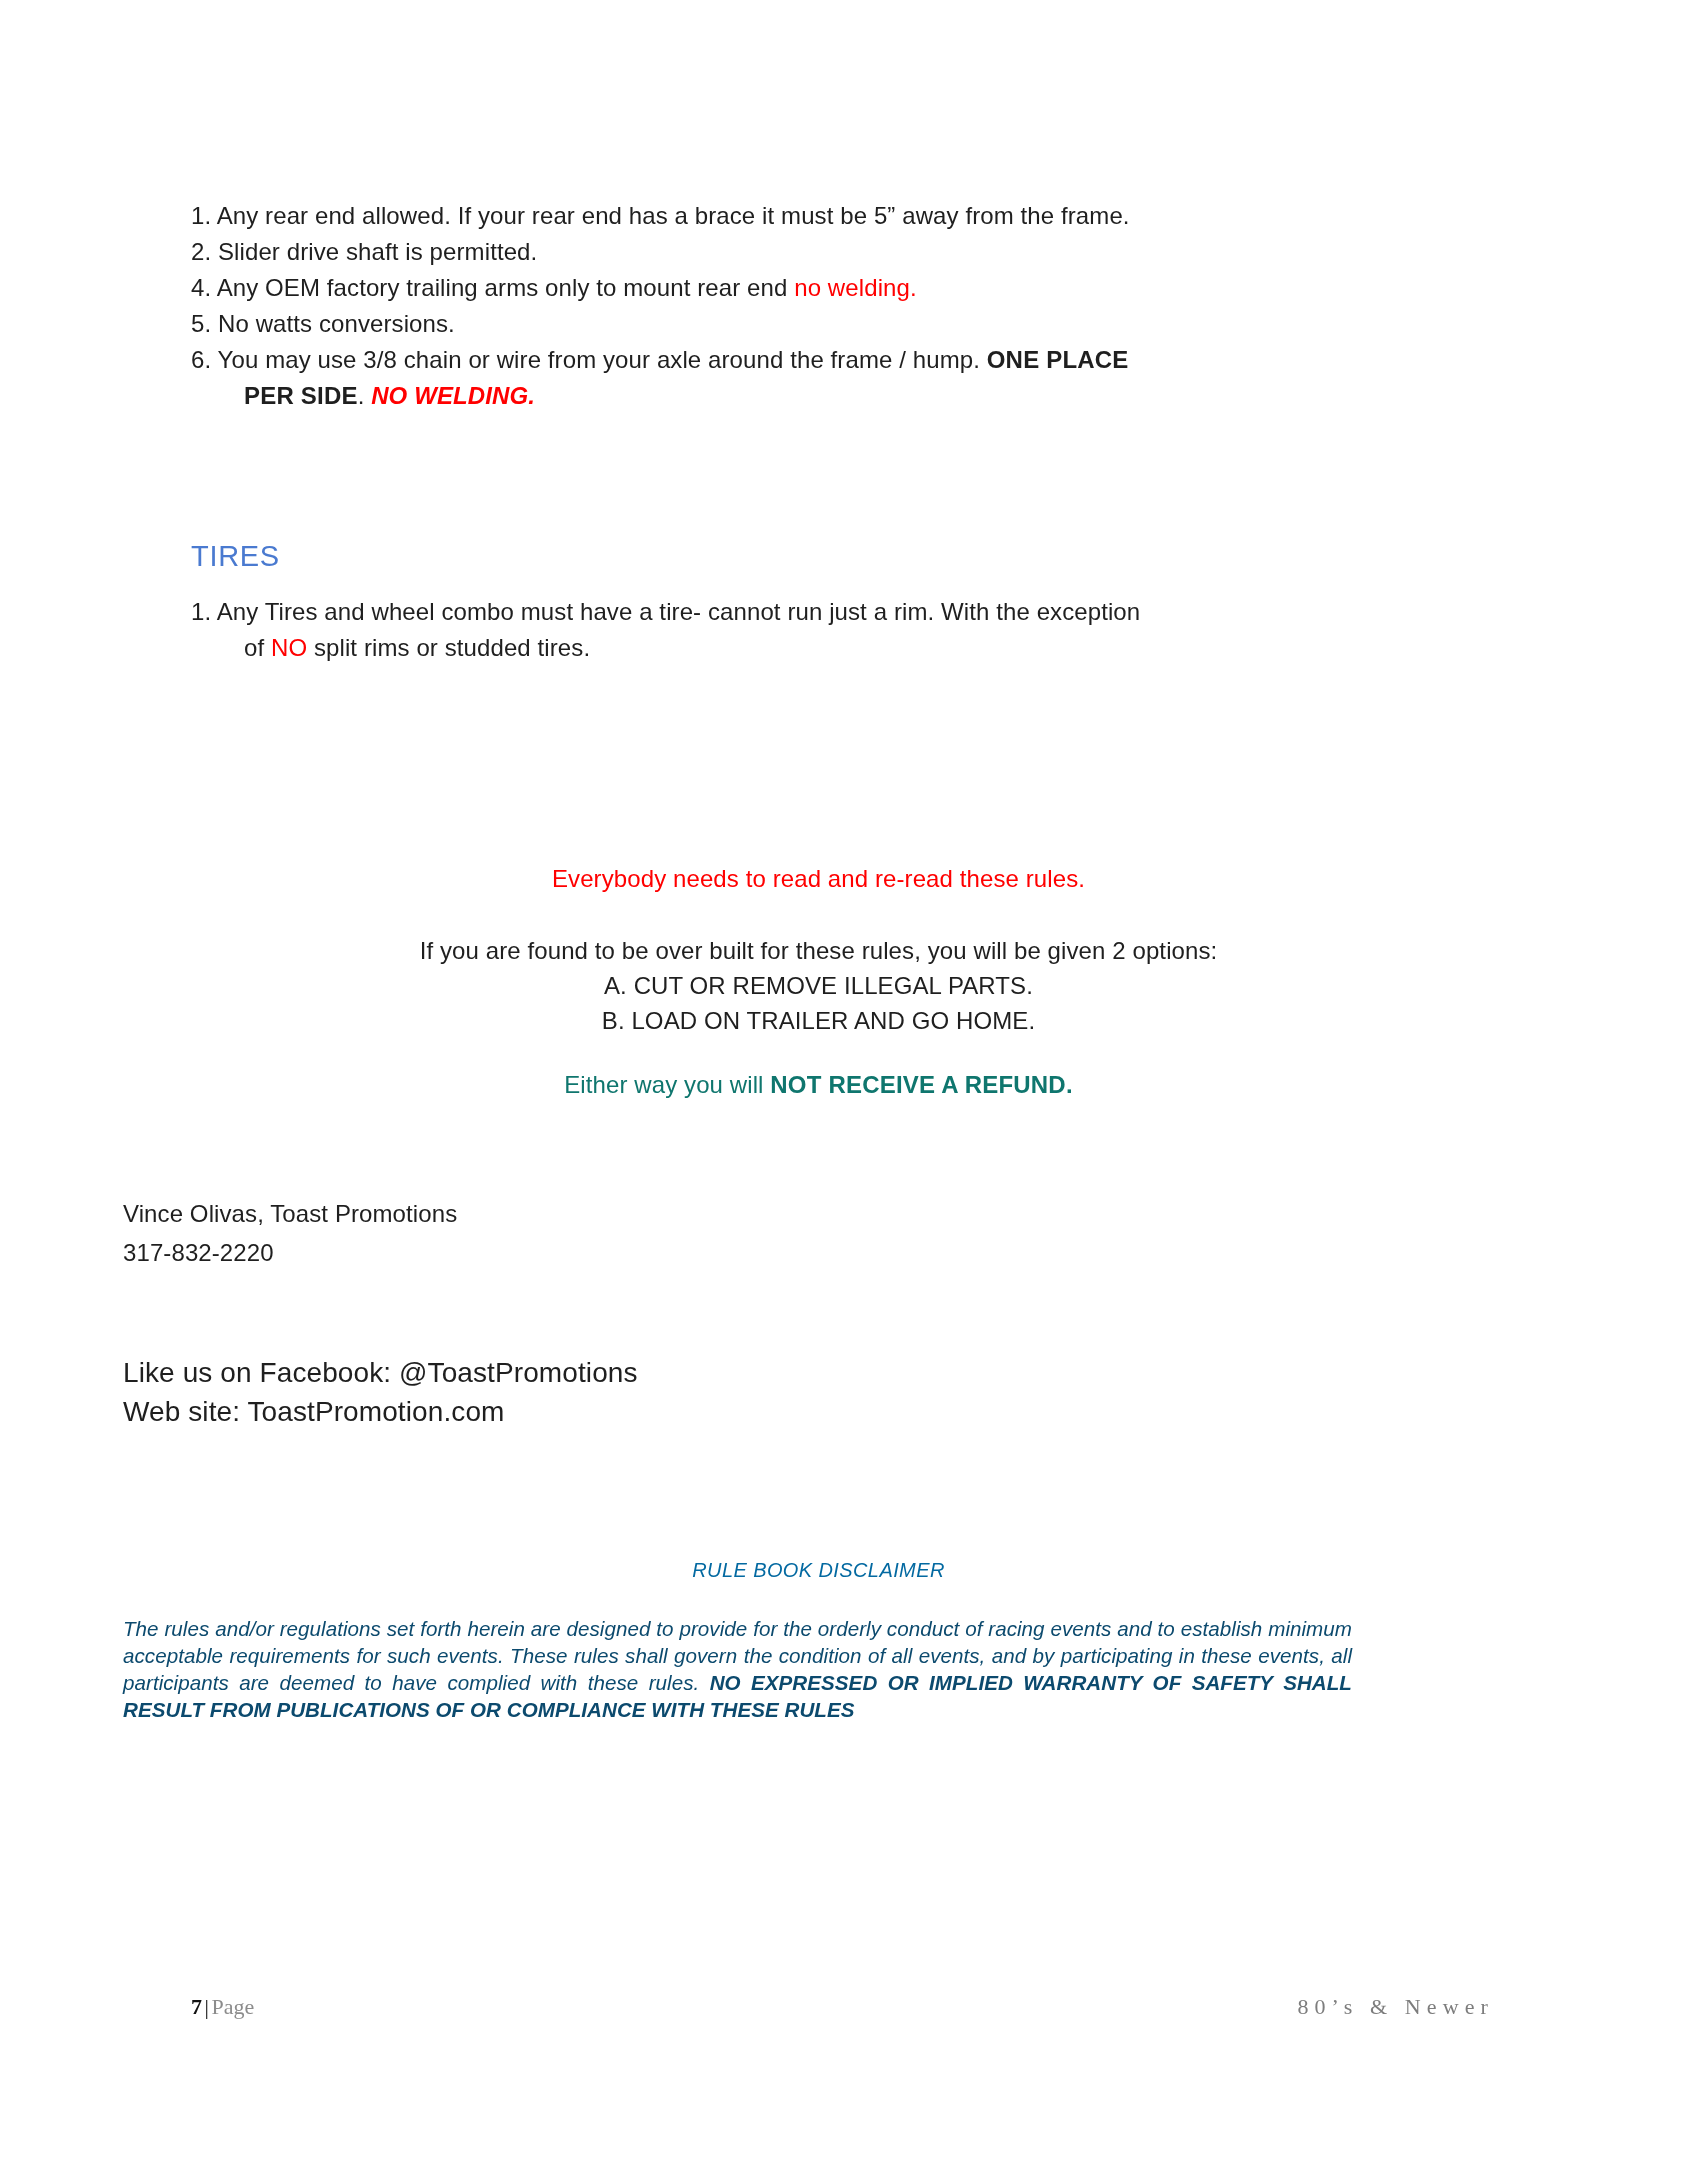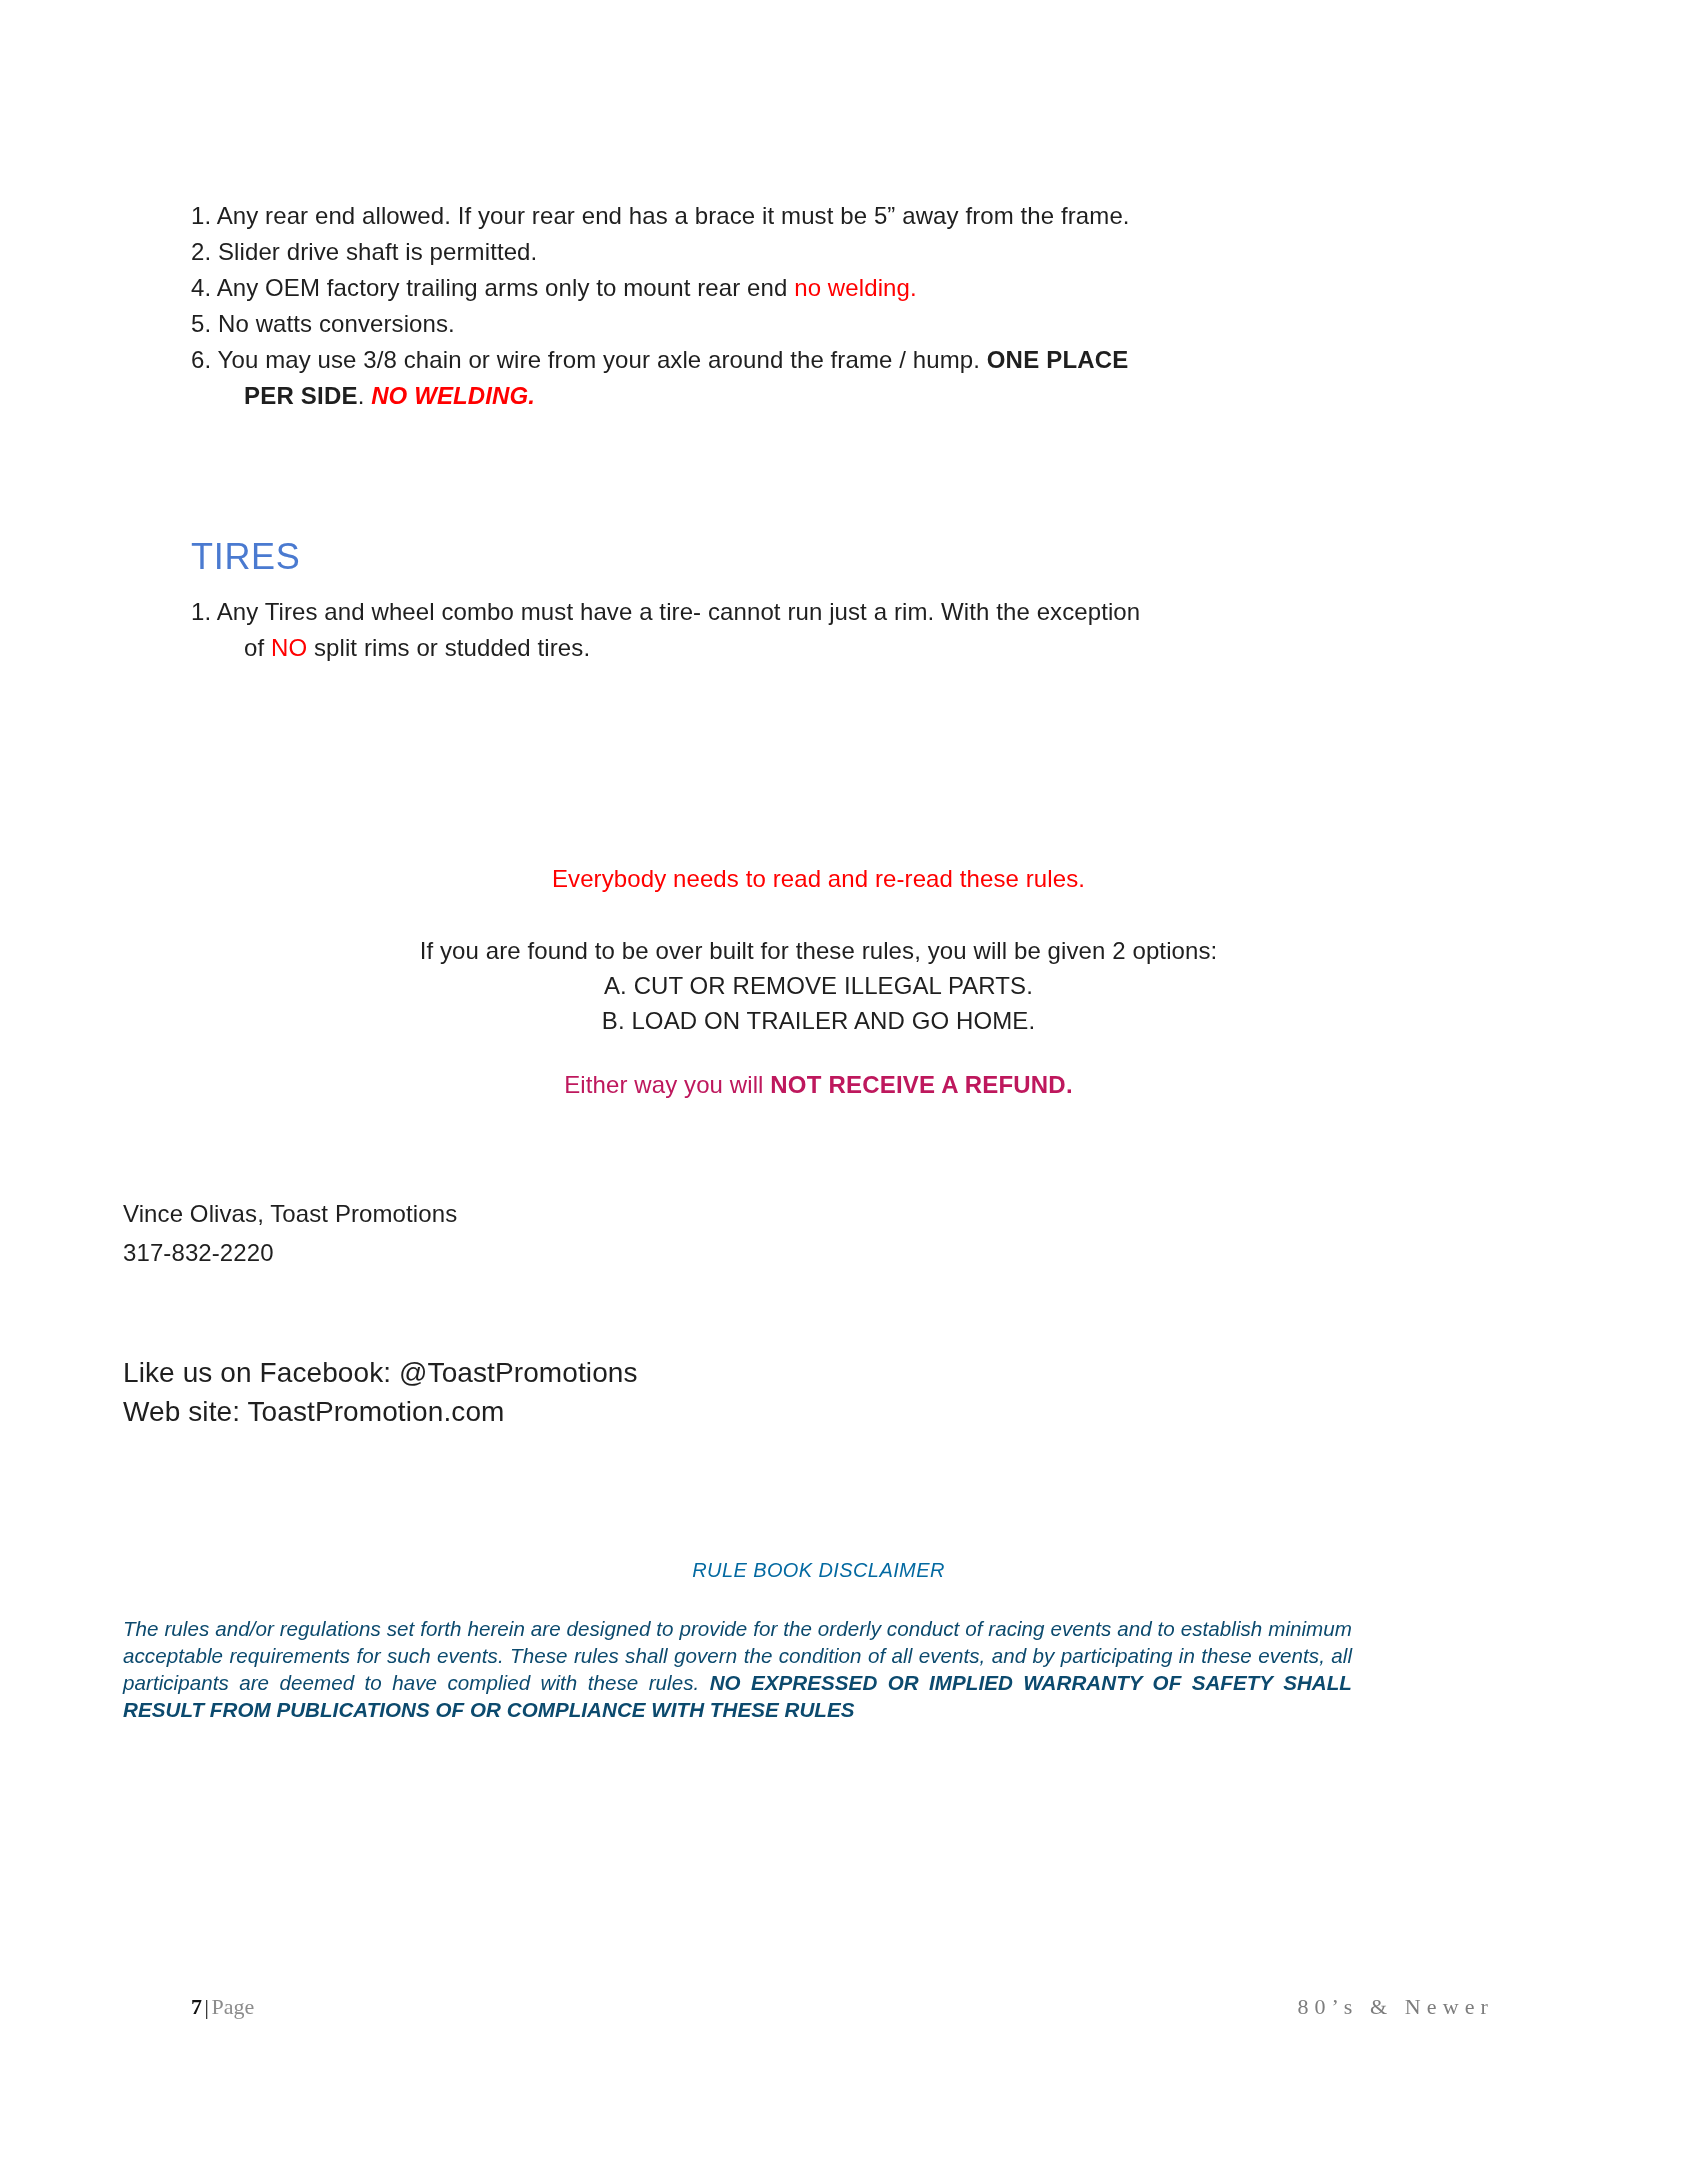--- a/index.html
+++ b/index.html
@@ -51,21 +51,21 @@
     font-size: 24px;
     line-height: 36px;
   }
 
   .red       { color: #ff0000; }
   .red-ital  { color: #ff0000; font-style: italic; font-weight: 600; }
   .caps      { font-weight: 600; letter-spacing: 0.2px; }
 
   
   .section-heading {
-    font-size: 36px;
+    font-size: 29px;
     line-height: 35px;
     color: #4a7ad0;
     font-weight: 400;
     letter-spacing: 0.7px;
     margin: 0;
   }
   .heading-block { margin-top: 125px; }
 
   .tires-list { margin-top: 20px; }
 
@@ -87,21 +87,21 @@
     color: #1f1f1f;
     letter-spacing: 0.1px;
   }
   .options-block .opt { }
 
   .refund-line {
     text-align: center;
     font-size: 24px;
     line-height: 35px;
     margin-top: 29px;
-    color: #be185d;
+    color: #0f766e;
     letter-spacing: 0.1px;
   }
 
   
   .contact-block {
     margin-top: 92px;
     font-size: 24px;
     line-height: 39px;
     color: #1f1f1f;
     letter-spacing: 0.1px;

